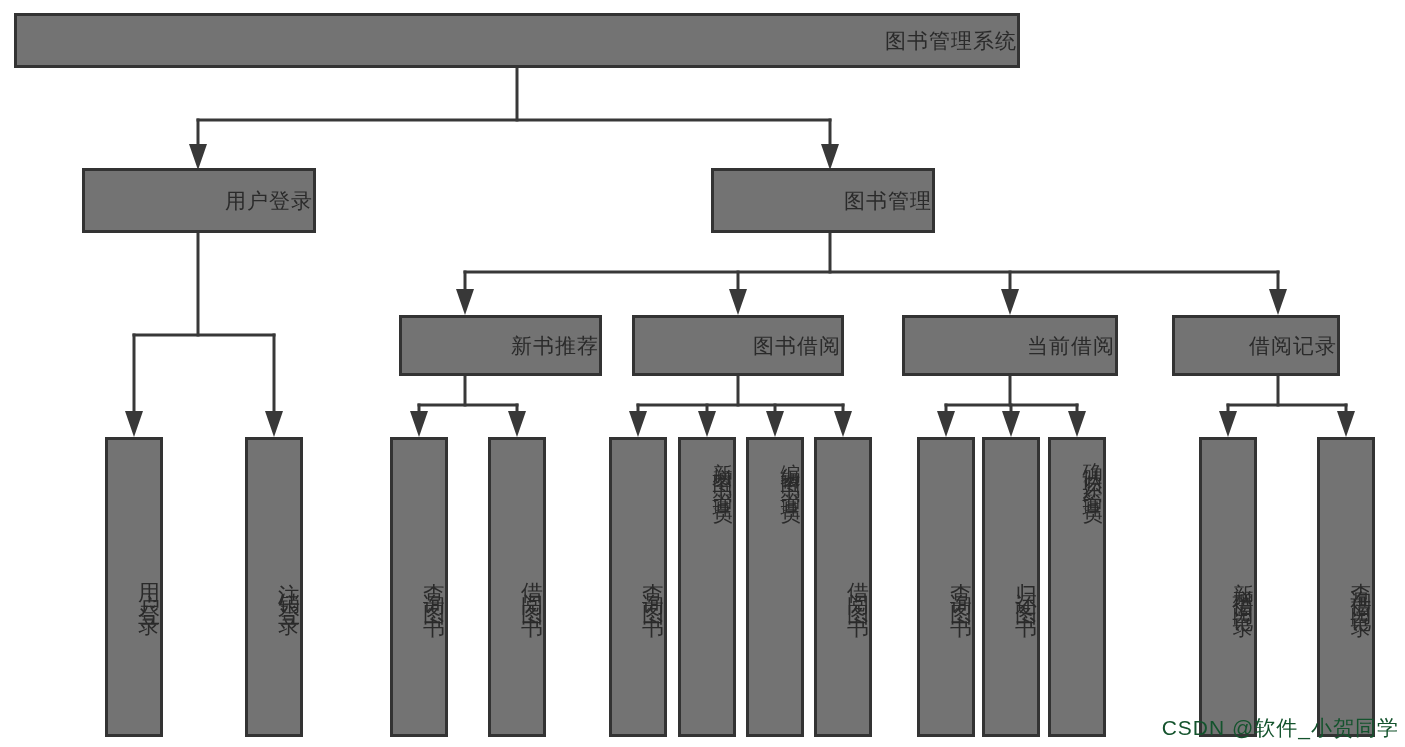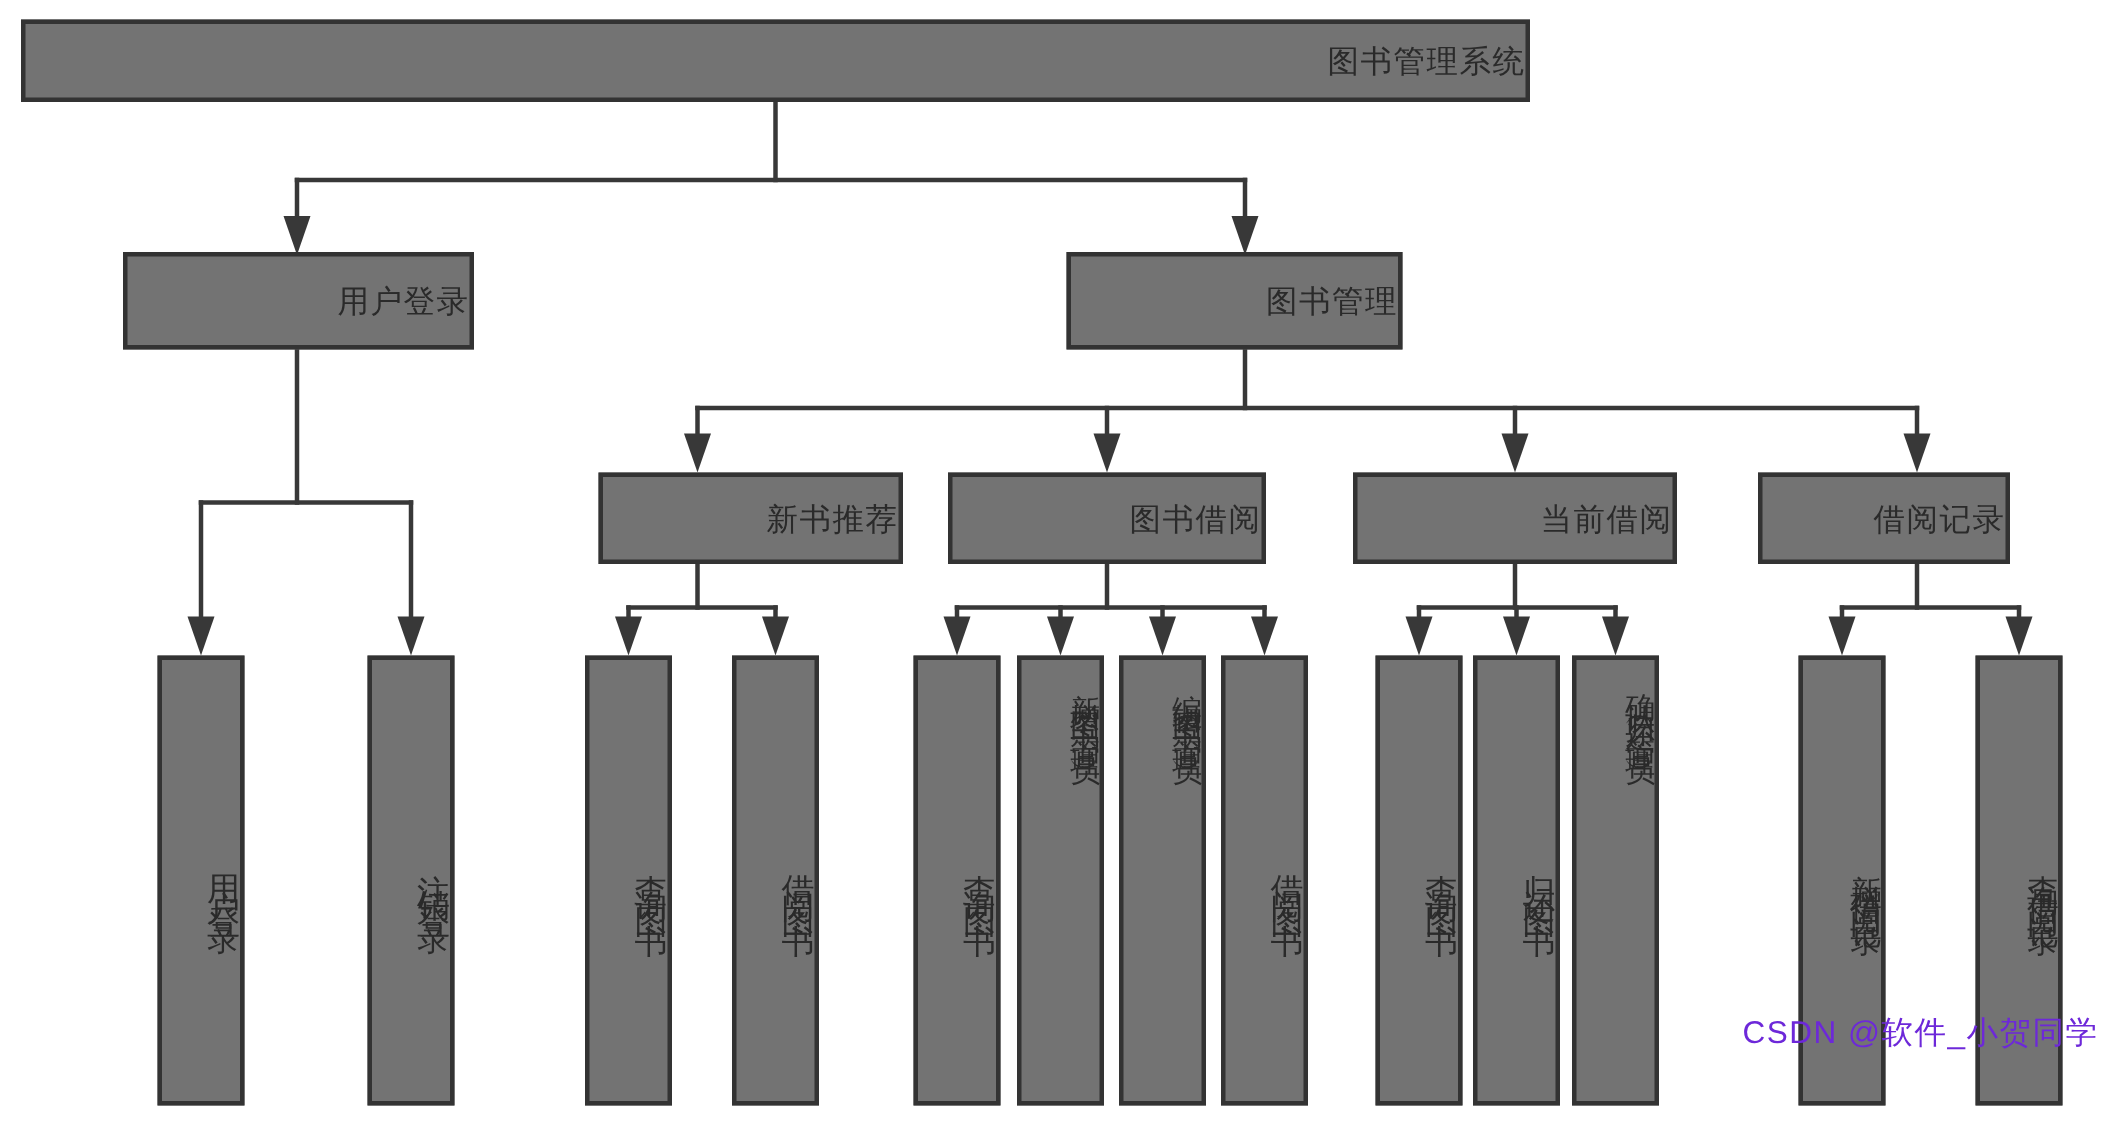--- a/index.html
+++ b/index.html
@@ -74,25 +74,25 @@
     white-space: nowrap;
   }
   .v4 .vtext { font-size: 22px; letter-spacing: 11px; }
   .v6 .vtext { font-size: 21px; letter-spacing: 7px; }
   .v9 .vtext { font-size: 20px; letter-spacing: 6px; }
   .leaf.v9 { align-items: flex-start; }
   .leaf.v9 .vtext { padding-top: 7px; }
 
   .watermark {
     position: absolute;
-    top: 674px;
+    top: 714px;
     right: 6px;
     font-size: 21px;
     letter-spacing: 1px;
-    color: #6d28d9;
+    color: #14532d;
     white-space: nowrap;
   }
 </style>
 </head>
 <body>
 
 <div class="canvas">
 
   <svg class="connectors" viewBox="0 0 1405 747" xmlns="http://www.w3.org/2000/svg" fill="none" stroke="#383838" stroke-width="3" stroke-linecap="square">
 

